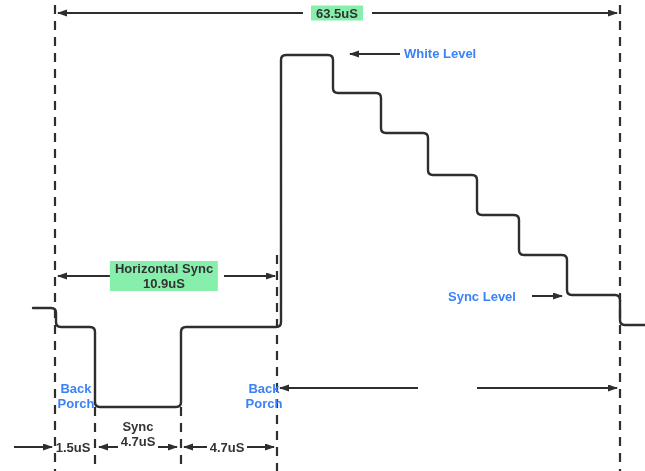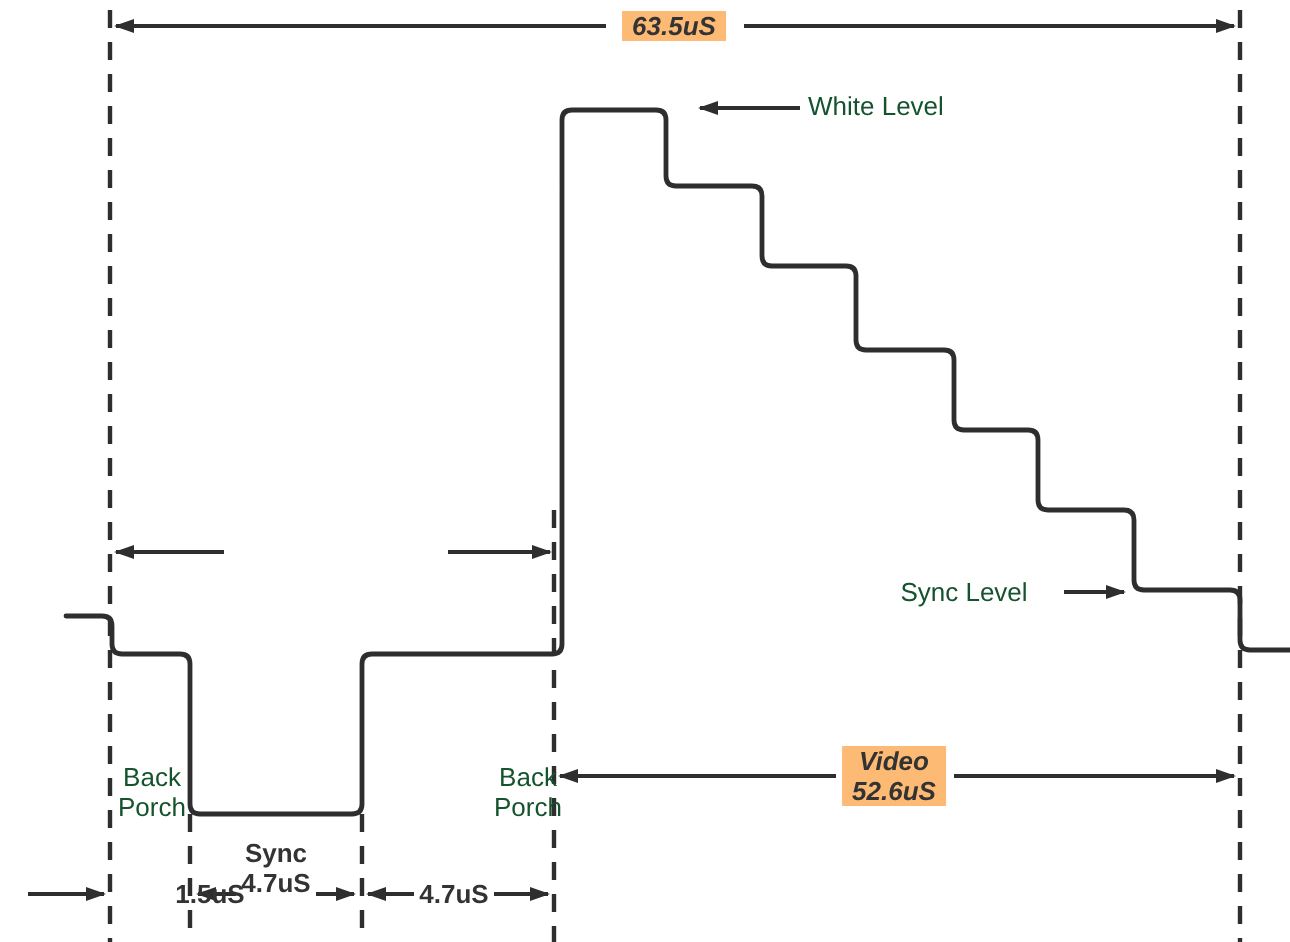--- a/index.html
+++ b/index.html
@@ -9,27 +9,28 @@
     background:#ffffff;
     overflow:hidden;
     font-family:"Liberation Sans", sans-serif;
   }
   .stage svg{position:absolute;left:0;top:0;}
   .lbl{
     position:absolute;
     transform:translate(-50%,-50%);
     font-size:13px;
     line-height:15px;
-    color:#14532d;
+    color:#3b82f6;
     white-space:nowrap;
     text-align:center;
     z-index:2;
+    font-weight:bold;
   }
   .bold{font-weight:700;color:#333333;}
-  .bg{background:#fdba74;padding:0 5px;font-style:italic;}
+  .bg{background:#86efac;padding:0 5px;}
   .anchor-left{transform:translateY(-50%);}
   .wave{fill:none;stroke:#2e2e2e;stroke-width:2.4;stroke-linecap:round;stroke-linejoin:round;}
   .dashline{stroke:#2e2e2e;stroke-width:2.2;stroke-dasharray:9 7;}
   .arrline{stroke:#2e2e2e;stroke-width:2;}
 </style>
 </head>
 <body>
 
 <div class="stage">
 
@@ -72,37 +73,37 @@
       <line class="arrline" x1="247" y1="447" x2="274" y2="447" marker-end="url(#ah)"></line>
     </g>
   </svg>
 
   <div class="lbl bold bg" style="left:337px;top:13px;">63.5uS</div>
 
   <div class="lbl anchor-left" style="left:404px;top:53px;">White Level</div>
 
   <div class="lbl" style="left:482px;top:296px;">Sync Level</div>
 
+  <div class="lbl bold bg" style="left:164px;top:276px;">
+    <div>Horizontal Sync</div>
+    <div>10.9uS</div>
+  </div>
 
-  <div class="lbl bold bg" style="left:447px;top:388px;">
-    <div>Video</div>
-    <div>52.6uS</div>
-  </div>
 
   <div class="lbl" style="left:76px;top:396px;">
     <div>Back</div>
     <div>Porch</div>
   </div>
 
   <div class="lbl" style="left:228px;top:396px;margin-left:36px;">
     <div>Back</div>
     <div>Porch</div>
   </div>
 
-  <div class="lbl bold" style="left:73px;top:447px;margin-left:32px;">1.5uS</div>
+  <div class="lbl bold" style="left:73px;top:447px;">1.5uS</div>
 
   <div class="lbl bold" style="left:138px;top:434px;">
     <div>Sync</div>
     <div>4.7uS</div>
   </div>
 
   <div class="lbl bold" style="left:227px;top:447px;">4.7uS</div>
 
 </div>
 

